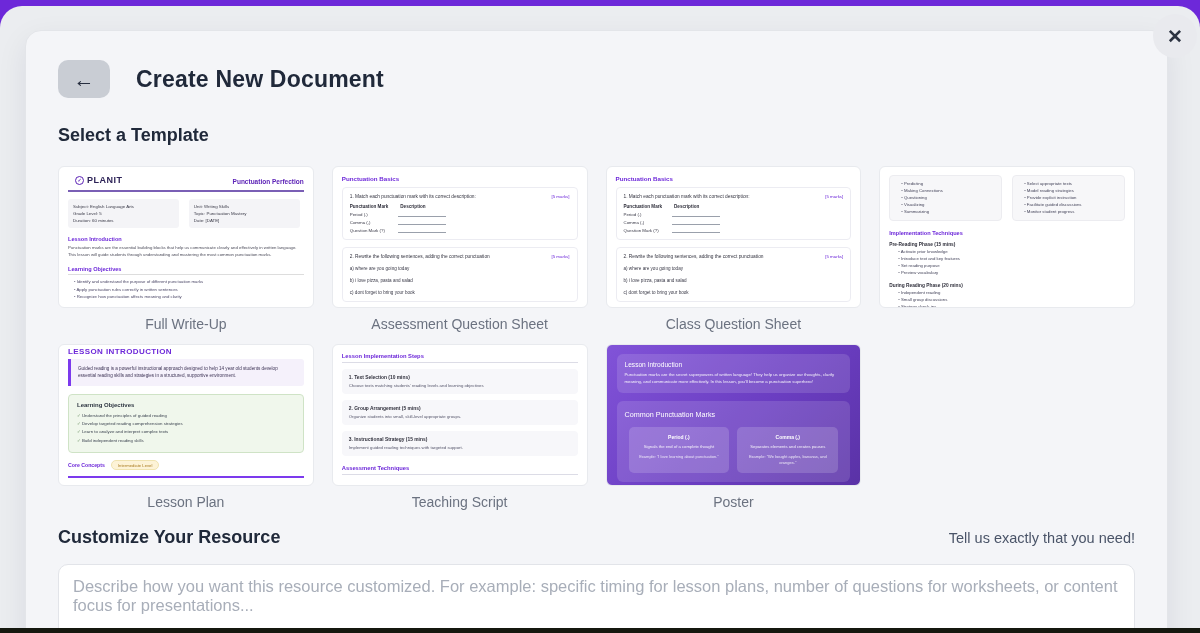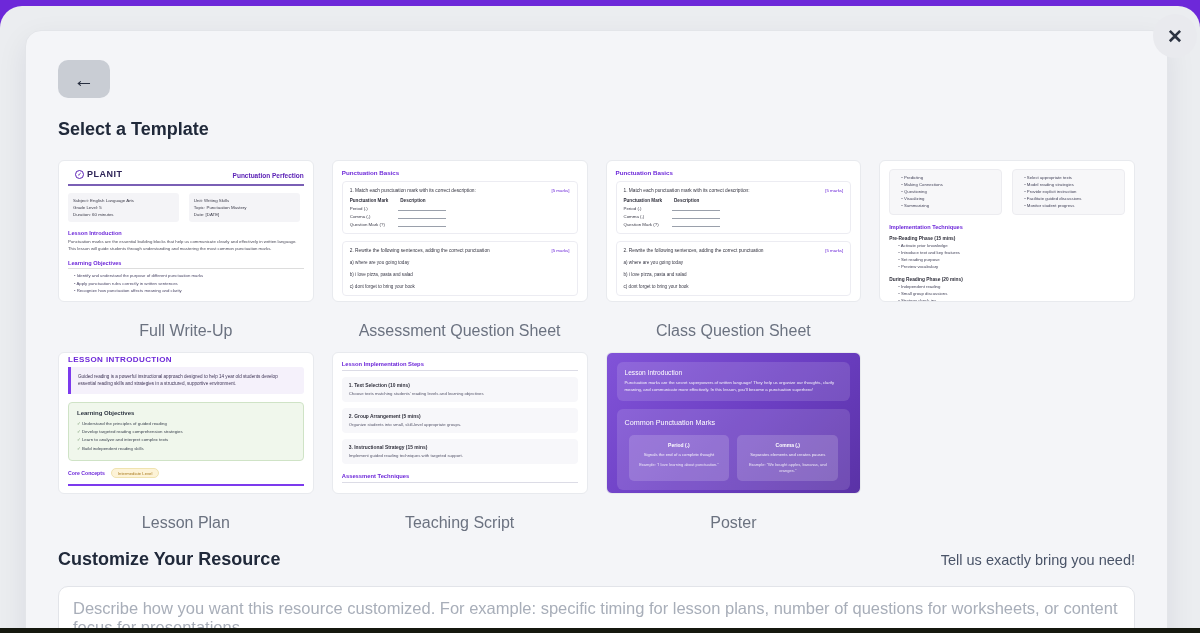--- a/index.html
+++ b/index.html
@@ -19,27 +19,27 @@
                background:#e9eaee; border:none; display:flex; align-items:center; justify-content:center;
                cursor:pointer; z-index:70; }
   .close-btn span { font-size:19px; color:#2b3240; font-weight:bold; line-height:1; }
 
   .modal-header { display:flex; align-items:center; gap:26px; height:40px; }
   .back-btn { width:52px; height:38px; border:none; border-radius:10px; background:#c9cdd4;
               display:flex; align-items:center; justify-content:center; cursor:pointer; }
   .back-btn span { font-size:21px; color:#272e3f; line-height:1; }
   .modal-title { font-size:23px; font-weight:bold; color:#20293a; letter-spacing:0.2px; }
 
-  .section-heading { font-size:18px; font-weight:bold; color:#20293a; margin-top:20px; }
+  .section-heading { font-size:18px; font-weight:bold; color:#20293a; margin-top:26px; }
 
   .grid { display:grid; grid-template-columns:repeat(4,1fr); column-gap:18px; row-gap:12px; margin-top:20px; }
   .tcard { cursor:pointer; }
   .tpreview { height:142px; background:#ffffff; border:1px solid #e8eaee; border-radius:6px;
               overflow:hidden; padding:8px 9px; position:relative; }
-  .tlabel { text-align:center; font-size:16px; color:#6b7280; margin-top:20px; }
+  .tlabel { text-align:center; font-size:14px; color:#6b7280; margin-top:8px; }
 
   
   .pv { font-family:"Liberation Sans", sans-serif; }
   .ph { color:#6d28d9; font-weight:bold; }
 
   
   .pv-head { display:flex; justify-content:space-between; align-items:flex-start;margin-left:7px; }
   .pv-logo { display:flex; align-items:center; gap:3px; }
   .pv-logo-icon { width:9px; height:9px; border:1.5px solid #5b21b6; border-radius:50%;
                   display:inline-flex; align-items:center; justify-content:center;
@@ -124,20 +124,21 @@
 </head>
 <body>
 
 <div class="page">
   <div class="modal">
 
     <div class="modal-header">
       <button class="back-btn">
         <span>←</span>
       </button>
+      <h1 class="modal-title">Create New Document</h1>
     </div>
 
     <h2 class="section-heading">Select a Template</h2>
 
     <div class="grid">
 
       <div class="tcard">
         <div class="tpreview pv">
           <div class="pv-head">
             <div class="pv-logo">
@@ -356,21 +357,21 @@
             </div>
           </div>
         </div>
         <div class="tlabel">Poster</div>
       </div>
 
     </div>
 
     <div class="customize-row">
       <h2 class="section-heading" style="margin-top:0;">Customize Your Resource</h2>
-      <span class="customize-hint">Tell us exactly bring you need!</span>
+      <span class="customize-hint">Tell us exactly that you need!</span>
     </div>
     <textarea class="customize-input" placeholder="Describe how you want this resource customized. For example: specific timing for lesson plans, number of questions for worksheets, or content focus for presentations..." style=""></textarea>
 
   </div>
 
   <button class="close-btn">
     <span>✕</span>
   </button>
 </div>
 

